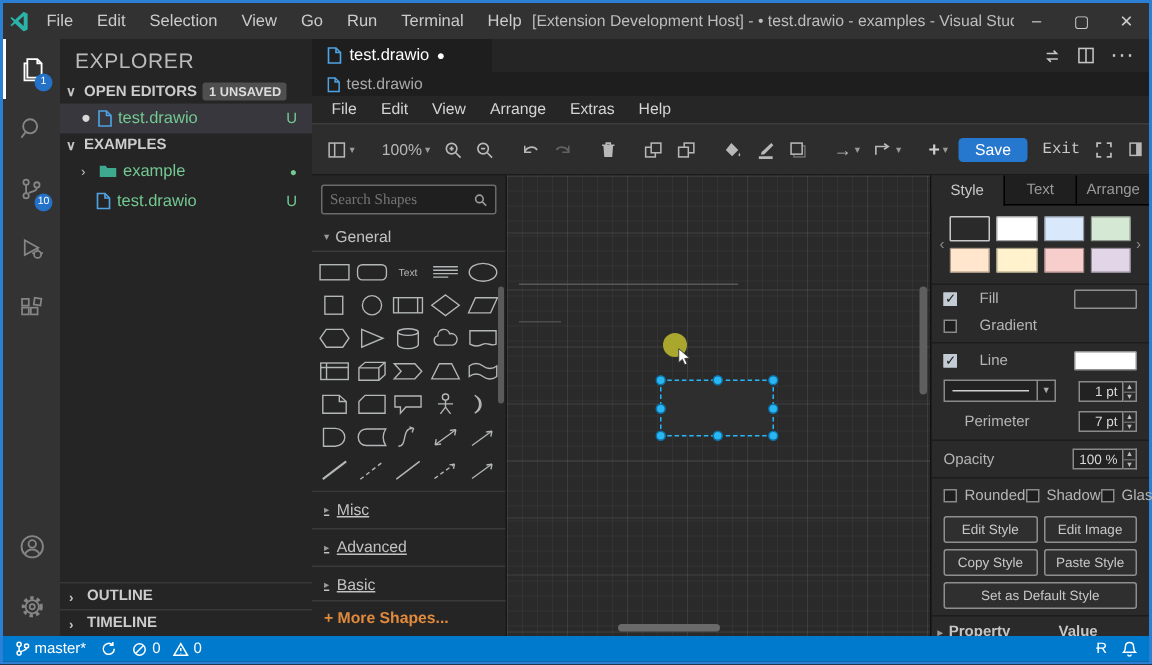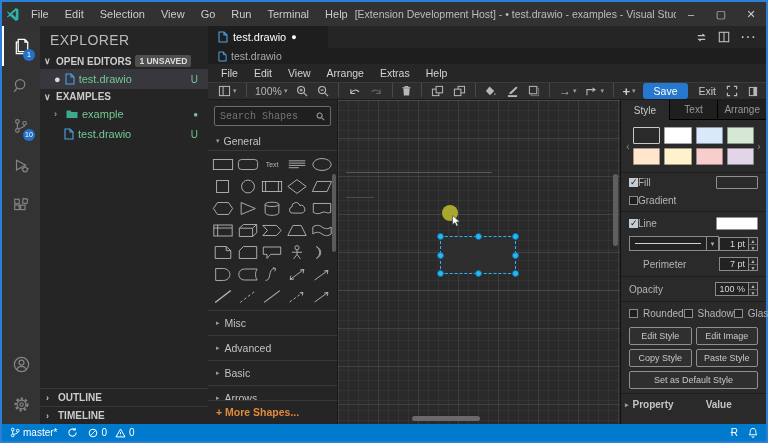--- a/index.html
+++ b/index.html
@@ -41,40 +41,40 @@
   
   .editorcol { flex:1; display:flex; flex-direction:column; min-width:0; background:#1e1e1e; }
   .tabbar { height:22px; background:#252526; display:flex; align-items:stretch; flex:0 0 auto; }
   .tab { background:#1e1e1e; display:flex; align-items:center; gap:5px; padding:0 10px; color:#ffffff; font-size:11px; min-width:120px; }
   .tab-actions { margin-left:auto; display:flex; align-items:center; gap:10px; padding-right:10px; color:#c5c5c5; }
   .breadcrumb { height:16px; display:flex; align-items:center; gap:4px; padding:0 10px; color:#a9a9a9; font-size:10.5px; background:#1e1e1e; flex:0 0 auto; }
 
   .dmenu { height:18px; display:flex; align-items:center; gap:2px; background:#262626; color:#d4d4d4; font-size:10.5px; padding-left:6px; flex:0 0 auto; }
   .dmenu span { padding:1px 7px; }
 
-  .dtoolbar { height:18px; background:#2d2d2d; border-top:1px solid #3c3c3c; border-bottom:1px solid #1b1b1b; display:flex; gap:5px; padding:0 8px; color:#b8b8b8; font-size:10.5px; flex:0 0 auto; }
+  .dtoolbar { height:35px; background:#2d2d2d; border-top:1px solid #3c3c3c; border-bottom:1px solid #1b1b1b; display:flex; gap:5px; padding:0 8px; color:#b8b8b8; font-size:10.5px; flex:0 0 auto; }
   .tbtn { display:flex; align-items:center; gap:2px; padding:1px 2px; }
   .tsep { width:1px; height:14px; background:#4a4a4a; margin:0 2px; }
   .caret { font-size:7px; color:#9a9a9a; }
   .disabled { opacity:.38; }
   .tb-right { margin-left:auto; display:flex; align-items:center; gap:10px; }
   .save-btn { background:var(--save,#2677ce); color:#ffffff; border-radius:3px; padding:2px 11px; font-size:10.5px; }
-  .exit-btn { color:#c8c8c8; }
+  .exit-btn { color:#c8c8c8;font-family:Liberation Mono, monospace; }
 
   .content { flex:1; display:flex; min-height:0; }
 
   
   .shapes { width:130px; background:#252526; border-right:1px solid #171717; display:flex; flex-direction:column; color:#c2c2c2; font-size:10.5px; position:relative; flex:0 0 auto; }
   .search-box { margin:6px 6px 4px; border:1px solid #6b6b6b; border-radius:2px; background:#1f1f1f; display:flex; align-items:center; height:20px; padding:0 5px; }
-  .search-box input { flex:1; min-width:0; background:transparent; border:0; outline:0; color:#bbbbbb; font-size:10px; font-family:Liberation Mono, monospace; }
+  .search-box input { flex:1; min-width:0; background:transparent; border:0; outline:0; color:#bbbbbb; font-size:10px; font-family:Liberation Serif, serif; }
   .sec-head { display:flex; align-items:center; gap:4px; padding:5px 8px 3px; border-bottom:1px solid #3a3a3a; }
   .shape-grid { display:grid; grid-template-columns:repeat(5,1fr); padding:4px 3px; row-gap:3px; }
   .shape-cell { height:19px; display:flex; align-items:center; justify-content:center; }
   .shape-cell svg { stroke:#b4b7b7; fill:none; stroke-width:1; }
-  .collapsed-secs { flex:1; overflow:hidden; }
+  .collapsed-secs { flex:1; overflow:hidden;text-decoration:underline; }
   .col-sec { display:flex; align-items:center; gap:5px; padding:6px 8px; border-top:1px solid #3a3a3a; color:#c2c2c2; }
   .more-shapes { flex:0 0 auto; padding:5px 8px 6px; color:var(--orange,#e08a3c); font-weight:bold; border-top:1px solid #3a3a3a; background:#252526; }
   .shapes-scroll { position:absolute; right:1px; top:74px; width:4px; height:78px; background:#5a5a5a; border-radius:2px; }
 
   
   .canvas { flex:1; position:relative; min-width:0; background-color:#2a2a2a;
     background-image:
       linear-gradient(rgba(255,255,255,.10) 1px, transparent 1px),
       linear-gradient(90deg, rgba(255,255,255,.05) 1px, transparent 1px),
       linear-gradient(rgba(255,255,255,.04) 1px, transparent 1px),
@@ -91,21 +91,21 @@
 
   
   .format { width:146px; background:#2a2a2a; border-left:1px solid #111; color:#b5b5b5; font-size:10px; display:flex; flex-direction:column; flex:0 0 auto; }
   .fmt-tabs { display:flex; height:20px; flex:0 0 auto; }
   .fmt-tab { flex:1; display:flex; align-items:center; justify-content:center; background:#1f1f1f; color:#9a9a9a; border-bottom:1px solid #000; border-left:1px solid #000; }
   .fmt-tab.active { background:#2a2a2a; color:#c9c9c9; border-bottom:none; border-left:none;text-align:right; }
   .preset-wrap { display:flex; align-items:center; padding:7px 2px; border-bottom:1px solid #1c1c1c; }
   .preset-arrow { width:10px; text-align:center; color:#8a8a8a; font-size:10px; }
   .preset-grid { flex:1; display:grid; grid-template-columns:repeat(4,1fr); gap:4px; }
   .swatch { height:17px; border-radius:1px; }
-  .fmt-row { display:flex; align-items:center; gap:0; padding:3px 8px; }
+  .fmt-row { display:flex; align-items:center; gap:15px; padding:3px 8px; }
   .fmt-hr { border-top:1px solid #1c1c1c; margin:2px 0; }
   .cb { width:9px; height:9px; border:1px solid #8a8a8a; background:#1e1e1e; flex:0 0 auto; position:relative; }
   .cb.on { background:#c3cbd4; border-color:#c3cbd4; }
   .cb.on::after { content:"✓"; position:absolute; left:0; top:-2px; font-size:9px; color:#222; }
   .color-btn { margin-left:auto; width:42px; height:13px; border:1px solid #909090; border-radius:1px; }
   .stepper { margin-left:auto; display:flex; align-items:stretch; height:14px; }
   .step-val { background:#222; border:1px solid #8a8a8a; color:#d8d8d8; font-size:9px; padding:0 3px; display:flex; align-items:center; min-width:30px; justify-content:flex-end; }
   .step-spin { width:9px; border:1px solid #8a8a8a; border-left:none; display:flex; flex-direction:column; }
   .step-spin i { flex:1; font-style:normal; font-size:5px; line-height:6px; text-align:center; color:#bbb; border-bottom:1px solid #666; }
   .step-spin i:last-child { border-bottom:none; }

